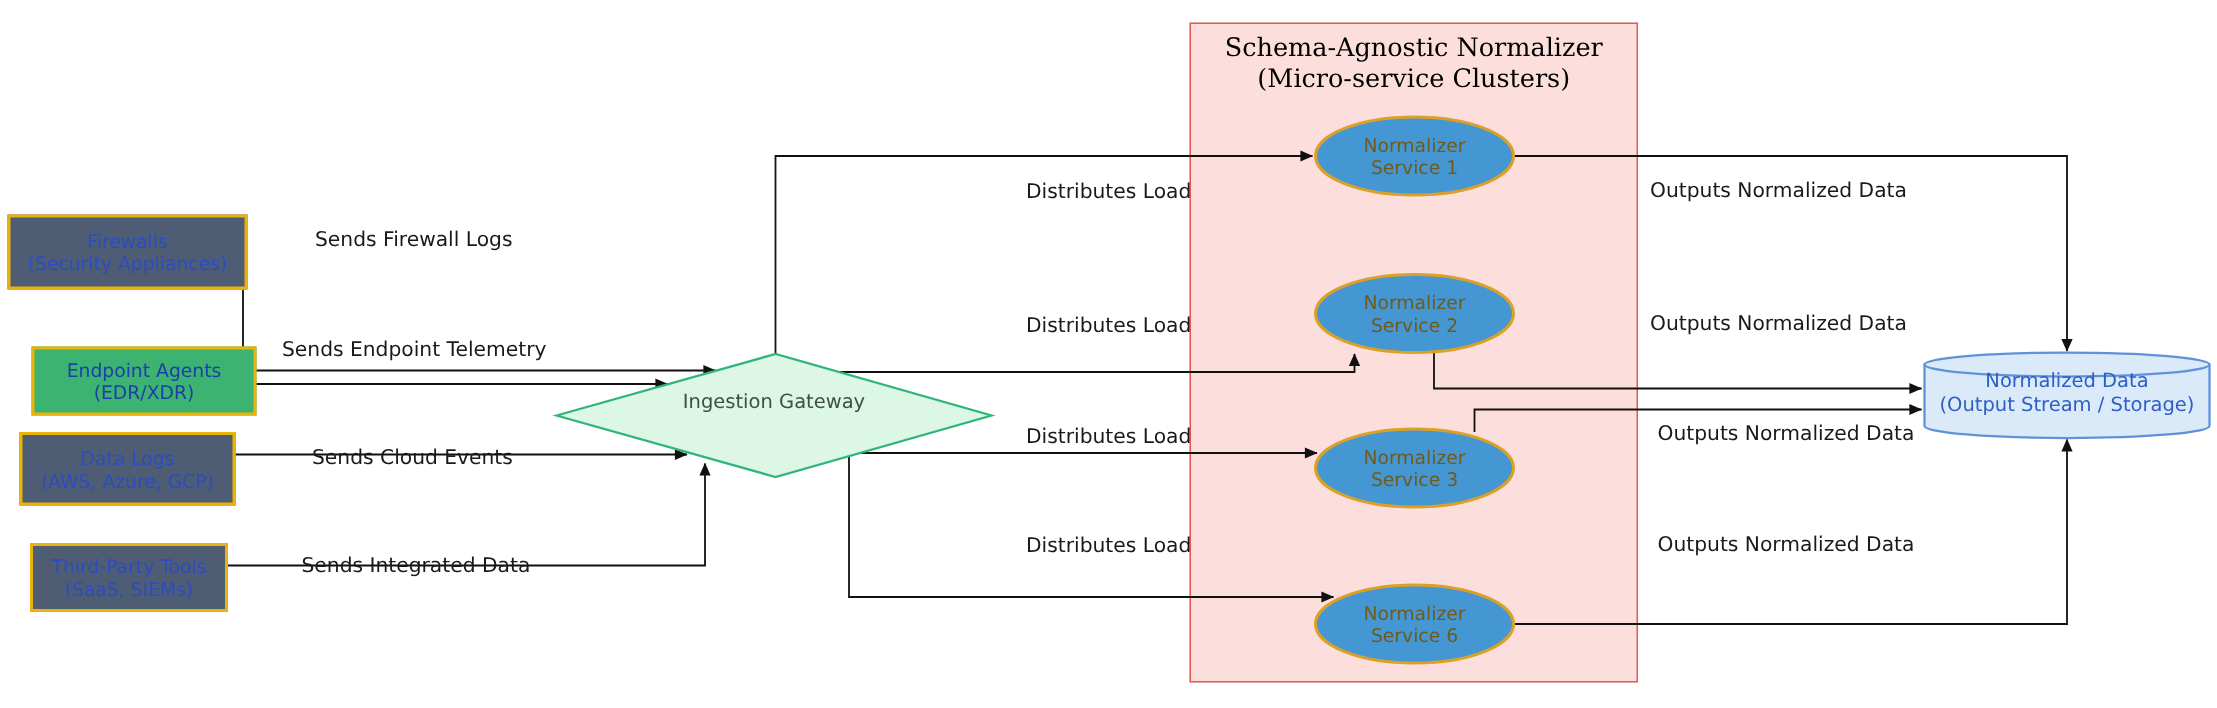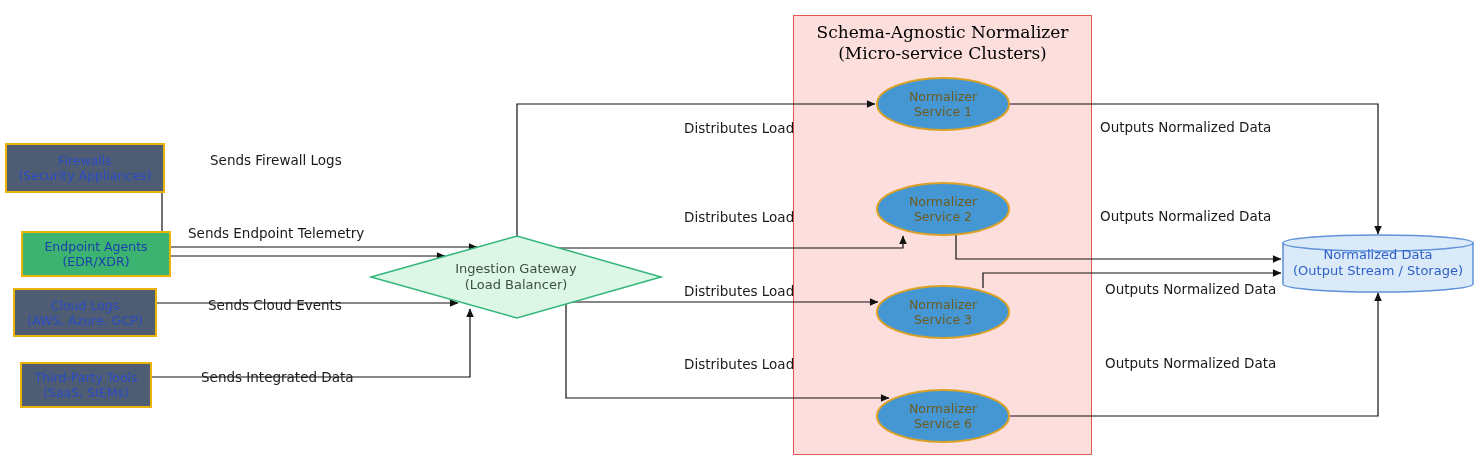--- a/index.html
+++ b/index.html
@@ -91,31 +91,30 @@
 
   <div class="src dark" style="left:5px;top:143px;width:160px;height:50px;">
     <div>Firewalls</div>
     <div>(Security Appliances)</div>
   </div>
   <div class="src green" style="left:21px;top:231px;width:150px;height:46px;">
     <div>Endpoint Agents</div>
     <div>(EDR/XDR)</div>
   </div>
   <div class="src dark" style="left:13px;top:288px;width:144px;height:49px;">
-    <div>Cloud Logs</div>
+    <div>Data Logs</div>
     <div>(AWS, Azure, GCP)</div>
   </div>
   <div class="src dark" style="left:20px;top:362px;width:132px;height:46px;">
     <div>Third-Party Tools</div>
     <div>(SaaS, SIEMs)</div>
   </div>
 
   <div class="node-text gw-text">
     <div>Ingestion Gateway</div>
-    <div>(Load Balancer)</div>
   </div>
 
   <div class="node-text svc-text" style="top:89px;">
     <div>Normalizer</div>
     <div>Service 1</div>
   </div>
   <div class="node-text svc-text" style="top:194px;">
     <div>Normalizer</div>
     <div>Service 2</div>
   </div>

